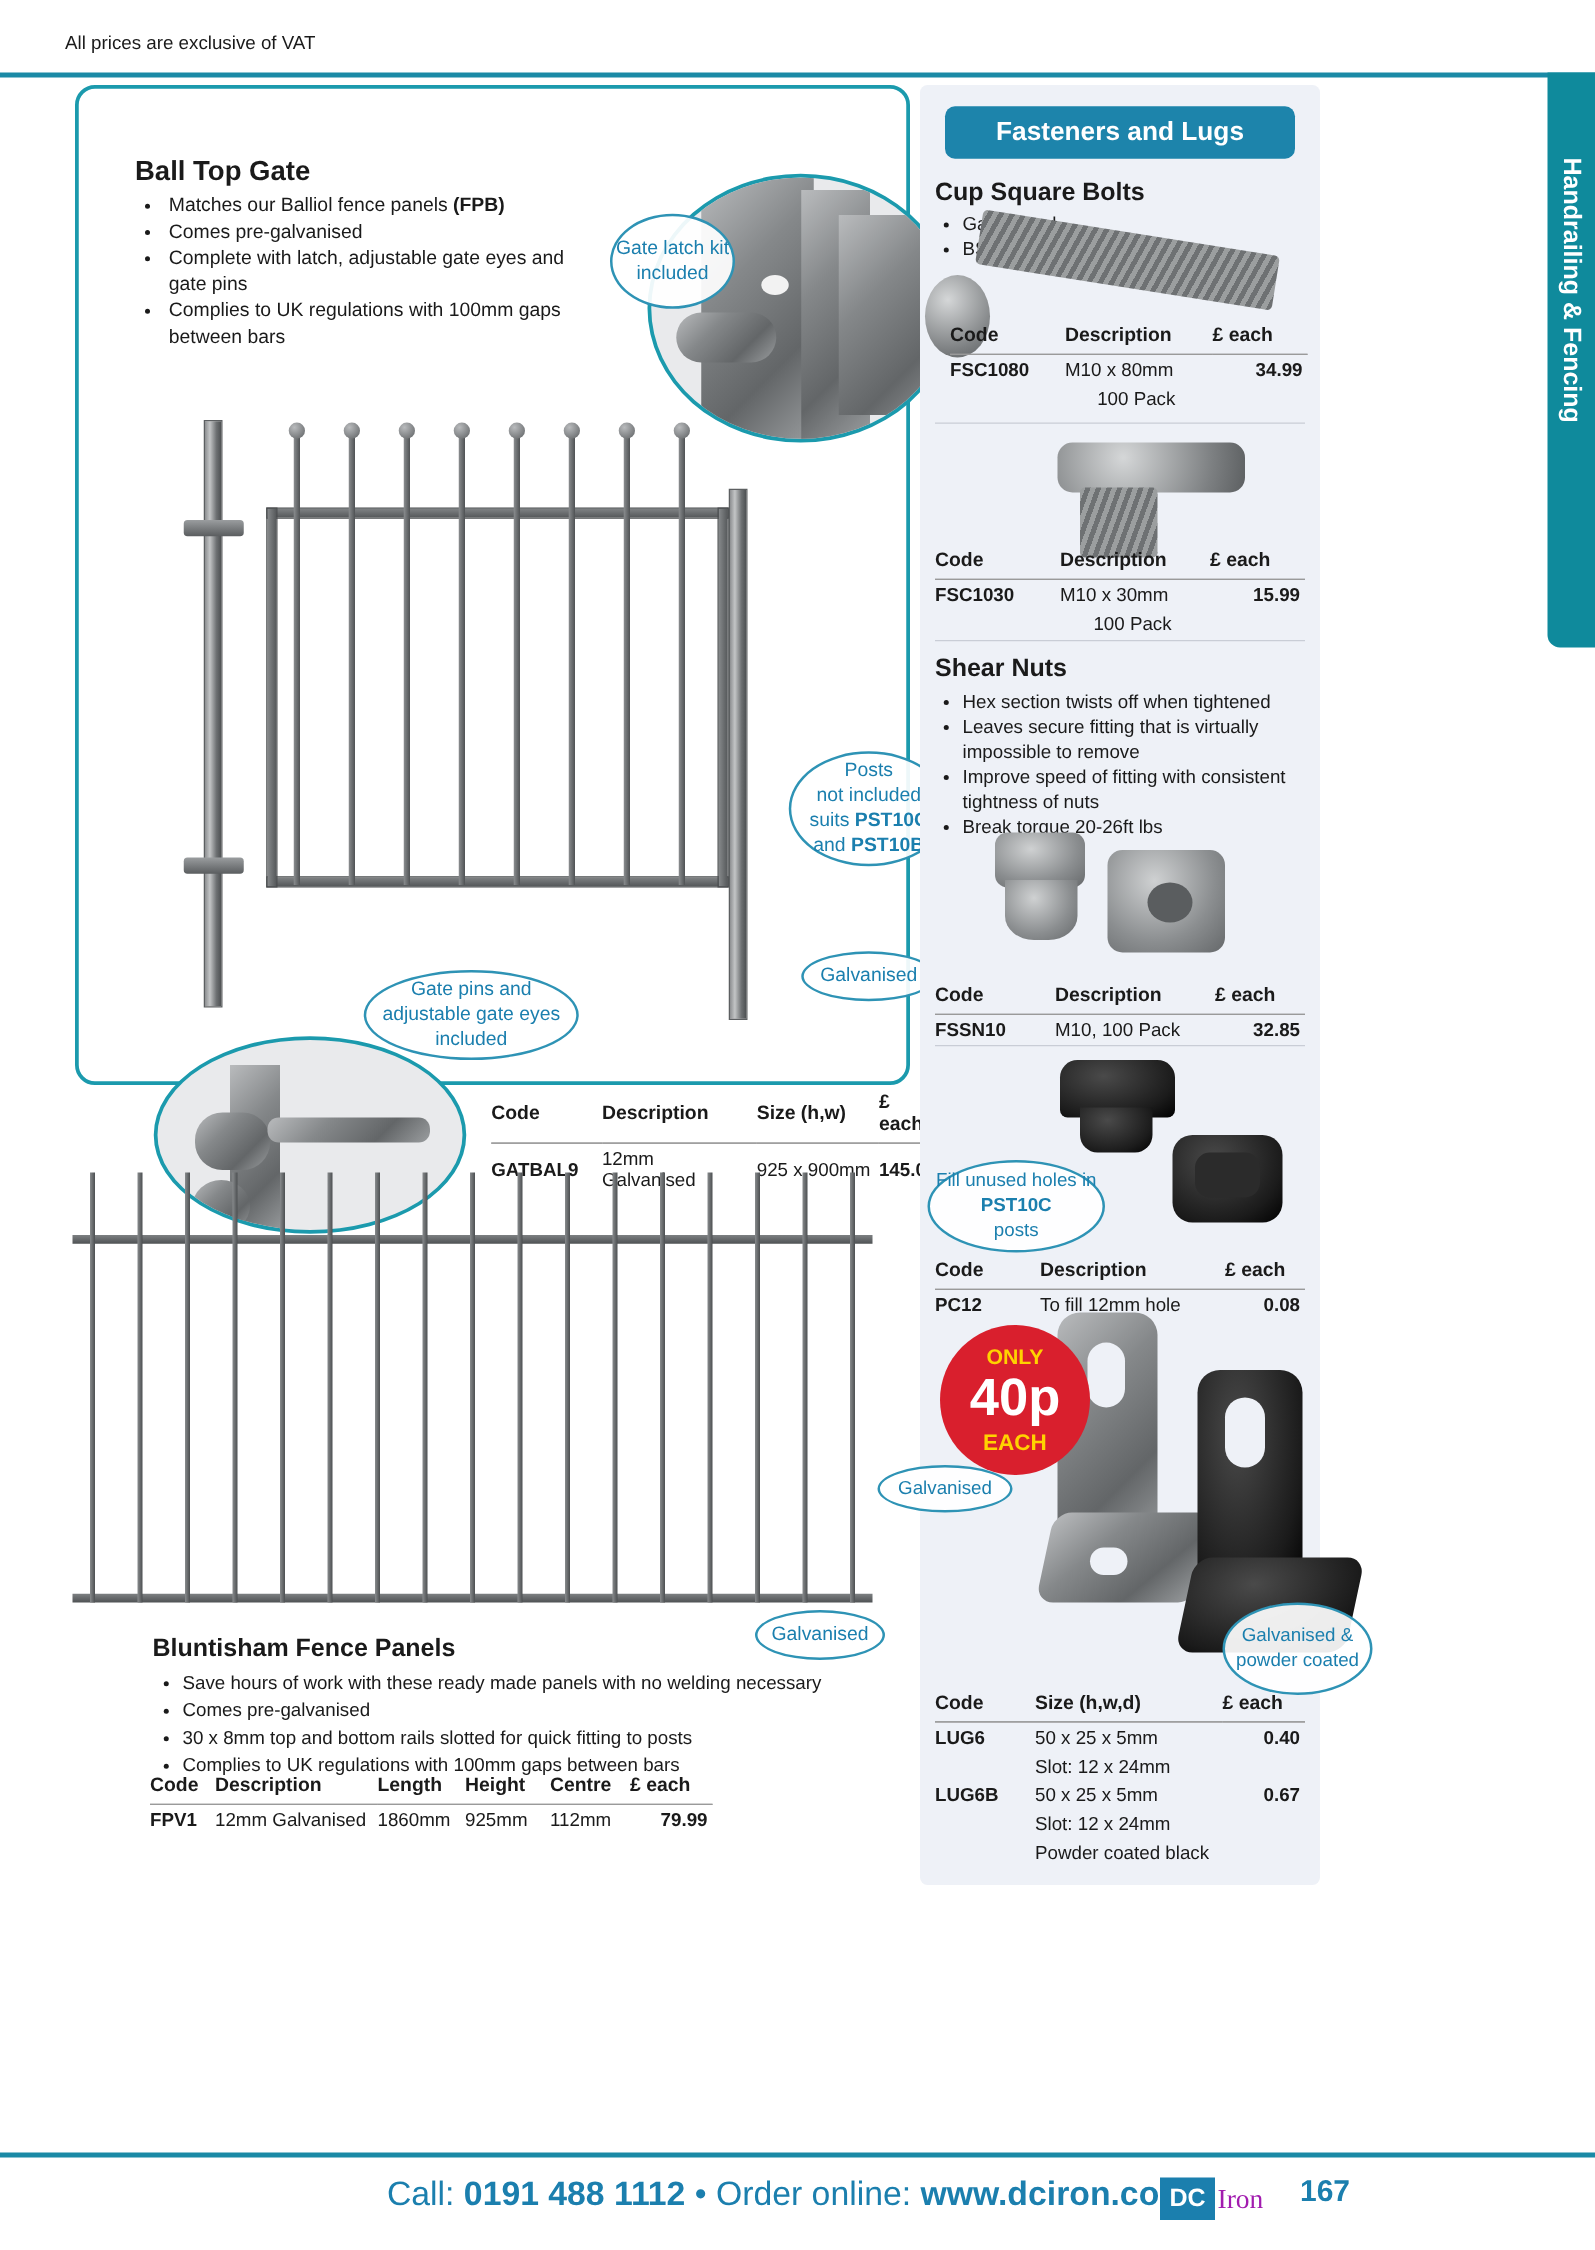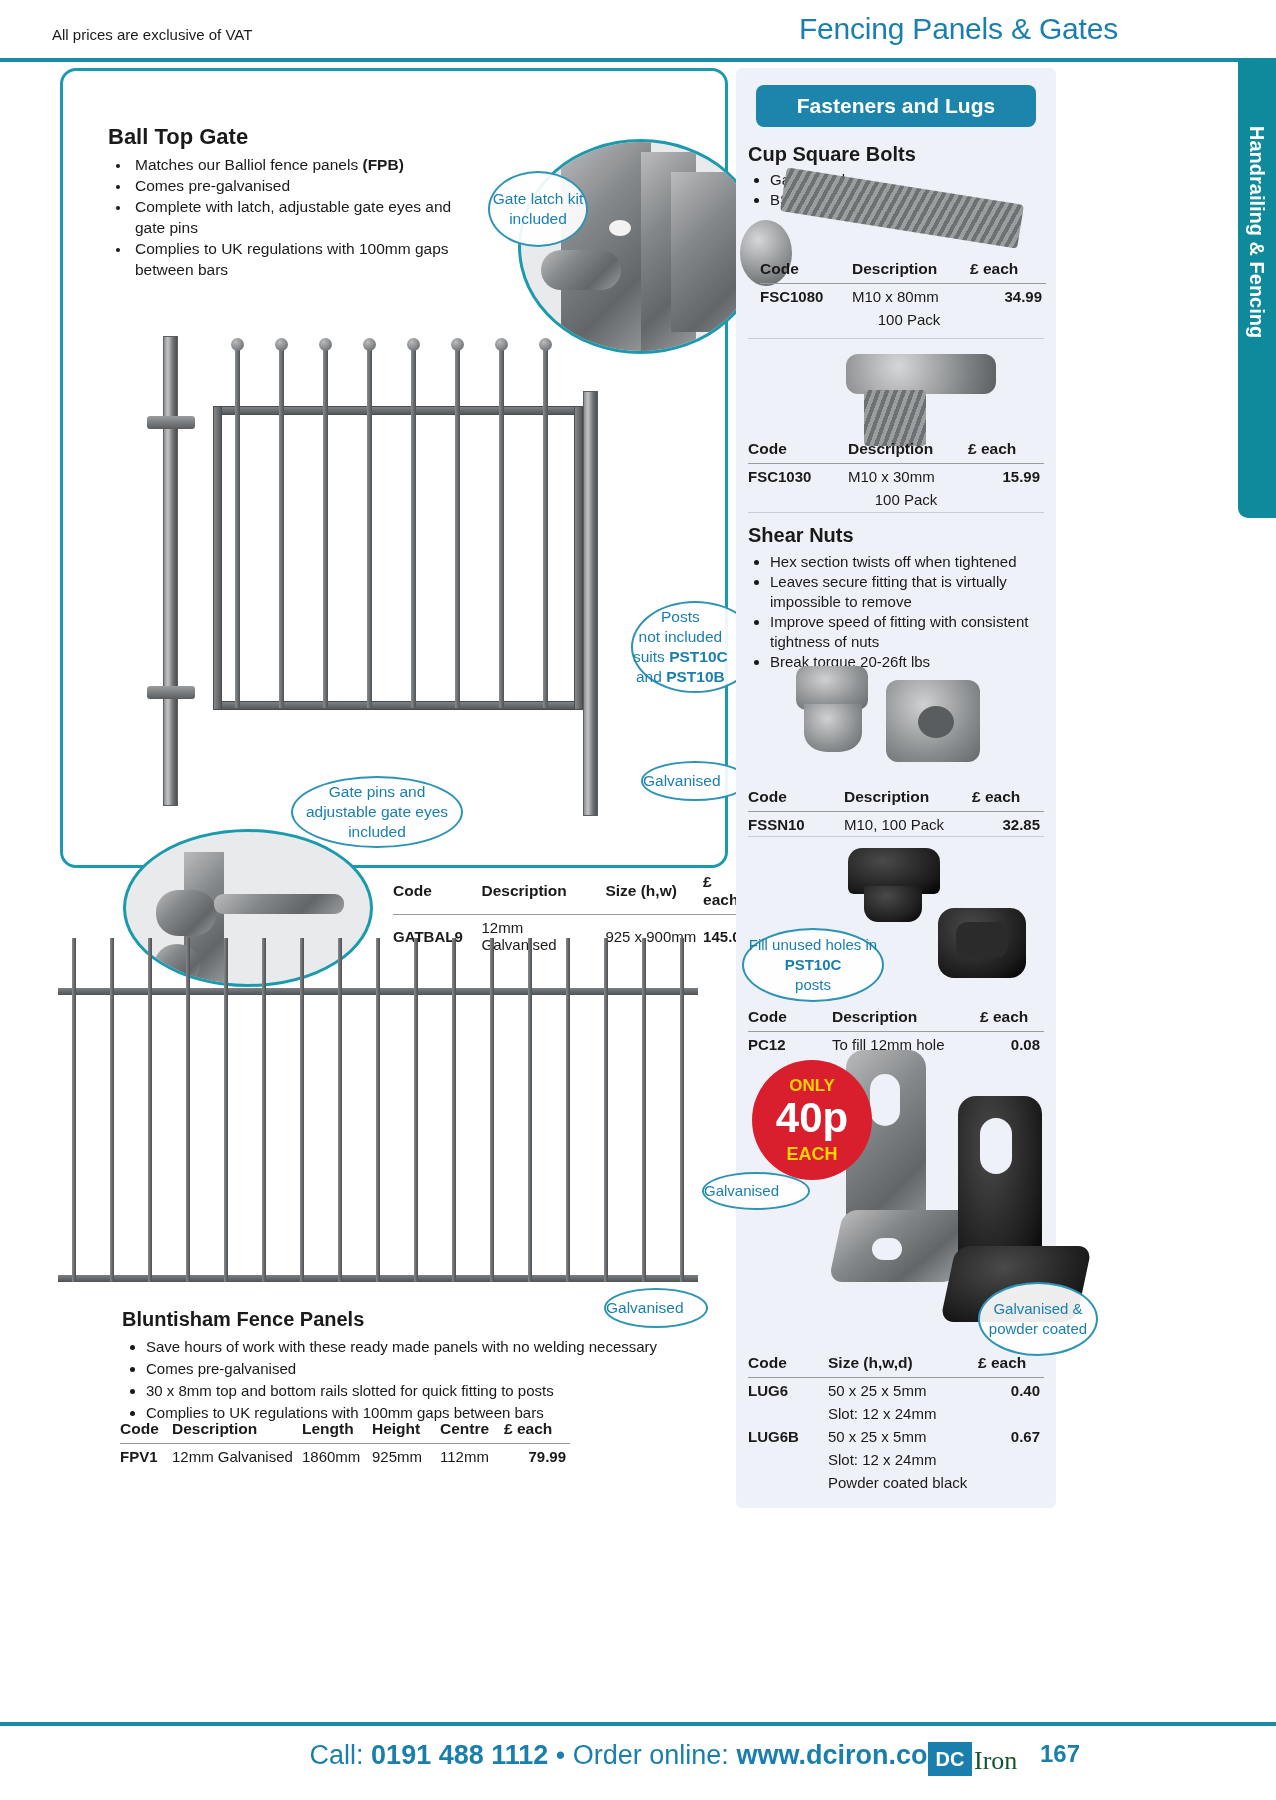--- a/index.html
+++ b/index.html
@@ -76,21 +76,21 @@
   }
   .hinge {
     position: absolute; left: 44px; width: 48px; height: 13px;
     background: linear-gradient(180deg,#9a9d9f,#5a5d5f); border-radius: 3px;
   }
 
   
   .callout {
     position: absolute; border: 2px solid #2e93b5; border-radius: 50%;
     color: #1b7fae; text-align: center; background: rgba(255,255,255,0.92);
-    display: flex; align-items: center; justify-content: flex-start;
+    display: flex; align-items: center; justify-content: center;
     line-height: 20px;
   }
   #callout-latch { left: 425px; top: 100px; width: 100px; height: 76px; font-size: 15.5px; }
   #callout-posts { left: 568px; top: 530px; width: 128px; height: 92px; font-size: 15.5px; }
   #callout-galv-gate { left: 578px; top: 690px; width: 108px; height: 40px; font-size: 15.5px; }
   #callout-pins  { left: 228px; top: 705px; width: 172px; height: 72px; font-size: 15.5px; }
   #callout-galv-panel { left: 604px; top: 1288px; width: 104px; height: 40px; font-size: 15.5px; }
 
   
   .photo-circle {
@@ -183,30 +183,29 @@
   #callout-fill     { left: 742px; top: 928px;  width: 142px; height: 74px; font-size: 15px; }
 
   
   #footer-rule { position: absolute; left: 0; top: 1722px; width: 1276px; height: 4px; background: #1b8aa6; }
   #footer-line { position: absolute; left: 0; top: 1740px; width: 1276px; text-align: center;
                  font-size: 27px; color: #1b7fae; }
   #footer-line .bold { font-weight: bold; }
   #logo-box { position: absolute; left: 928px; top: 1742px; width: 44px; height: 34px;
               background: #1b7fae; color: #fff; font-weight: bold; font-size: 20px;
               display:flex; align-items:center; justify-content:center; }
-  #logo-iron { position: absolute; left: 974px; top: 1746px; font-size: 26px;
-               font-family: "Liberation Serif", serif; color: #14532d; text-align: center; }
+  #logo-iron { position: absolute; left: 974px; top: 1746px; font-size: 22px;
+               font-family: "Liberation Serif", serif; color: #a21caf; text-align: center; }
   #page-num { position: absolute; left: 1040px; top: 1740px; font-size: 24px; font-weight: bold; color: #1b7fae; }
 </style>
 </head>
 <body>
 
 <div id="header">
   <div id="vat-note">All prices are exclusive of VAT</div>
-  <div id="page-heading">Fencing Panels &amp; Gates</div>
   <div id="header-rule"></div>
 </div>
 
 <div id="edge-tab">
   <div id="edge-tab-label">Handrailing &amp; Fencing</div>
 </div>
 
 <div id="gate-card">
 
   <div id="gate-title">Ball Top Gate</div>

